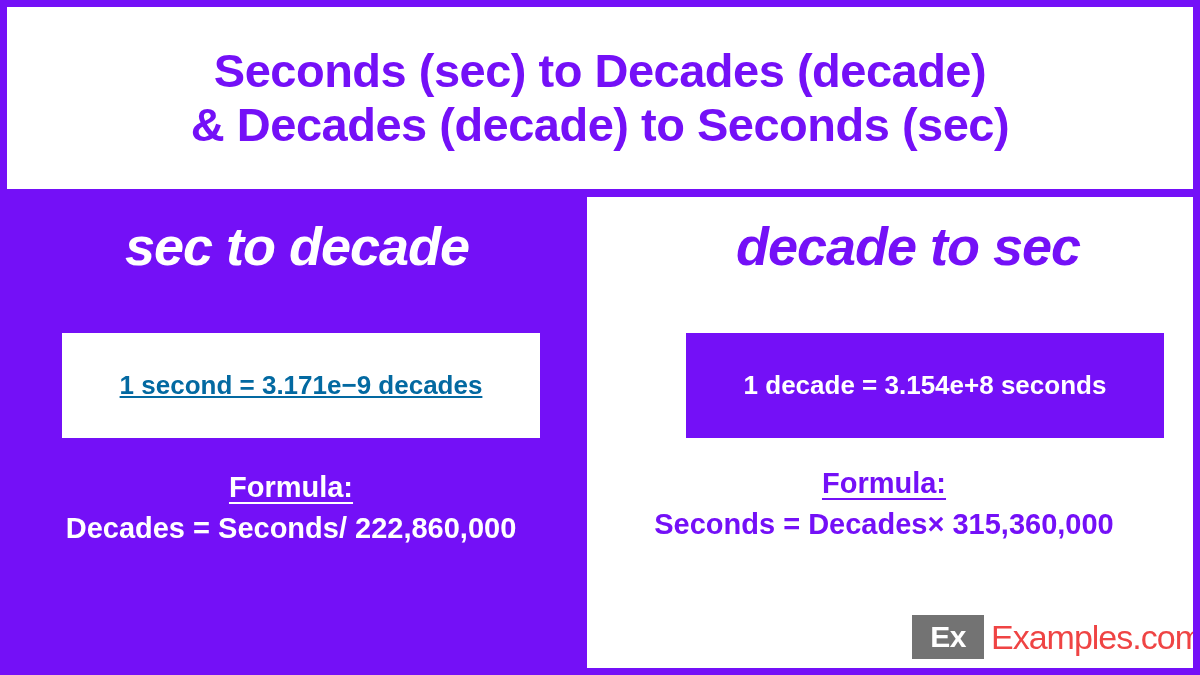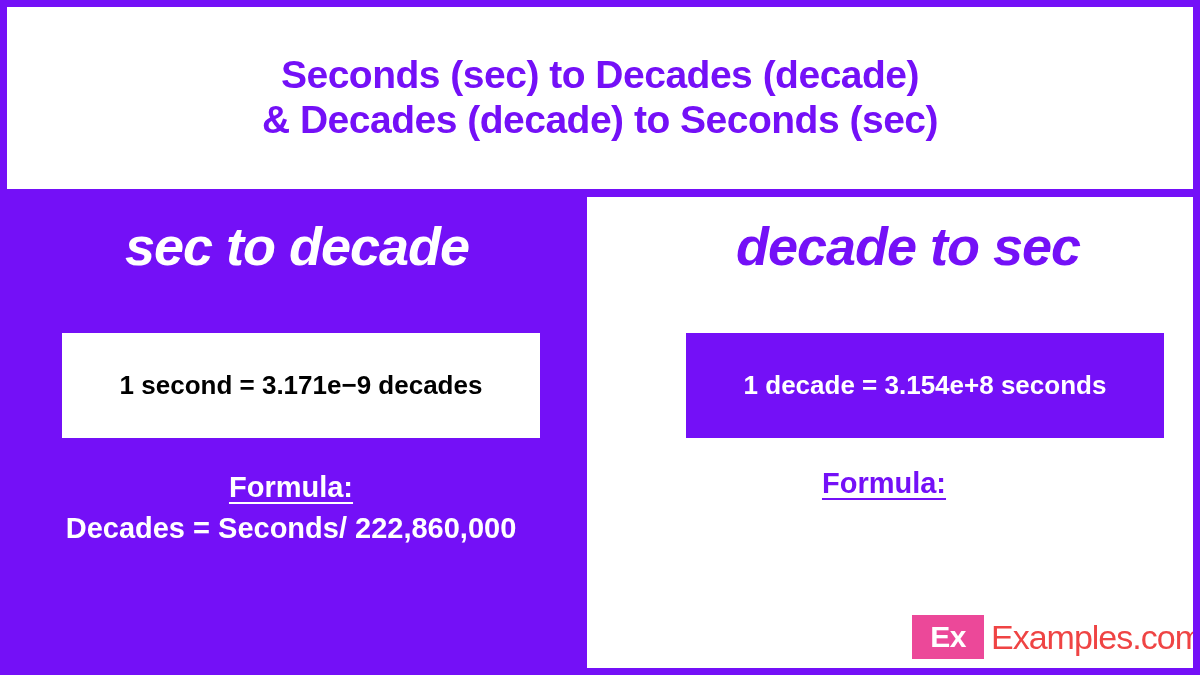--- a/index.html
+++ b/index.html
@@ -26,21 +26,21 @@
     width: 1186px;
     height: 182px;
     background: #ffffff;
     display: flex;
     flex-direction: column;
     align-items: center;
     justify-content: center;
   }
   .title-line {
     color: #7410F7;
-    font-size: 39px;
+    font-size: 47px;
     font-weight: 700;
     line-height: 1.15;
     letter-spacing: -0.5px;
     white-space: nowrap;
     text-align: right;
   }
 
   
   .divider-strip {
     position: absolute;
@@ -103,21 +103,21 @@
     left: 99px;
     width: 478px;
     background: #7410F7;
   }
   .value-text {
     font-size: 26px;
     font-weight: 700;
     line-height: 1.25;
     text-align: center;
   }
-  .panel-left .value-text { color: #000000; }
+  .panel-left .value-text { color: #0369a1; text-decoration: underline; }
   .panel-right .value-text { color: #ffffff; }
 
   
   .formula-block {
     position: absolute;
     top: 272px;
     left: 0;
     right: 12px;
     text-align: center;
   }
@@ -146,21 +146,21 @@
     position: absolute;
     left: 905px;
     top: 608px;
     display: flex;
     align-items: center;
     gap: 7px;
   }
   .logo-mark {
     width: 72px;
     height: 44px;
-    background: #ec4899;
+    background: #737373;
     color: #ffffff;
     font-size: 30px;
     font-weight: 700;
     display: flex;
     align-items: center;
     justify-content: center;
     line-height: 1;
     letter-spacing: -0.5px;
   }
   .logo-text {
@@ -198,20 +198,21 @@
 
   <div class="panel panel-right">
     <div class="panel-heading">decade to sec</div>
 
     <div class="value-box">
       <div class="value-text">1 decade = 3.154e+8 seconds</div>
     </div>
 
     <div class="formula-block">
       <div><span class="formula-label">Formula: </span></div>
+      <div class="formula-body">Seconds = Decades× 315,360,000</div>
     </div>
   </div>
 
   <div class="logo">
     <div class="logo-mark">Ex</div>
     <div class="logo-text">Examples.com</div>
   </div>
 
 </div>
 

